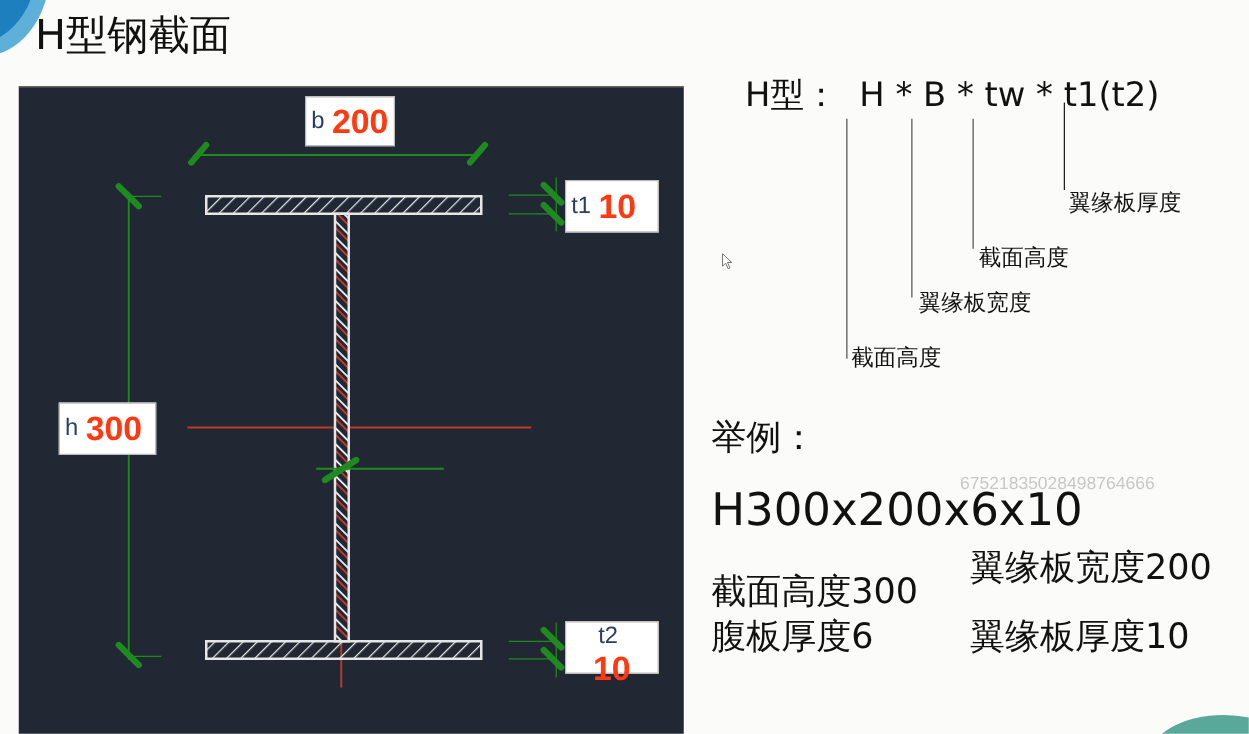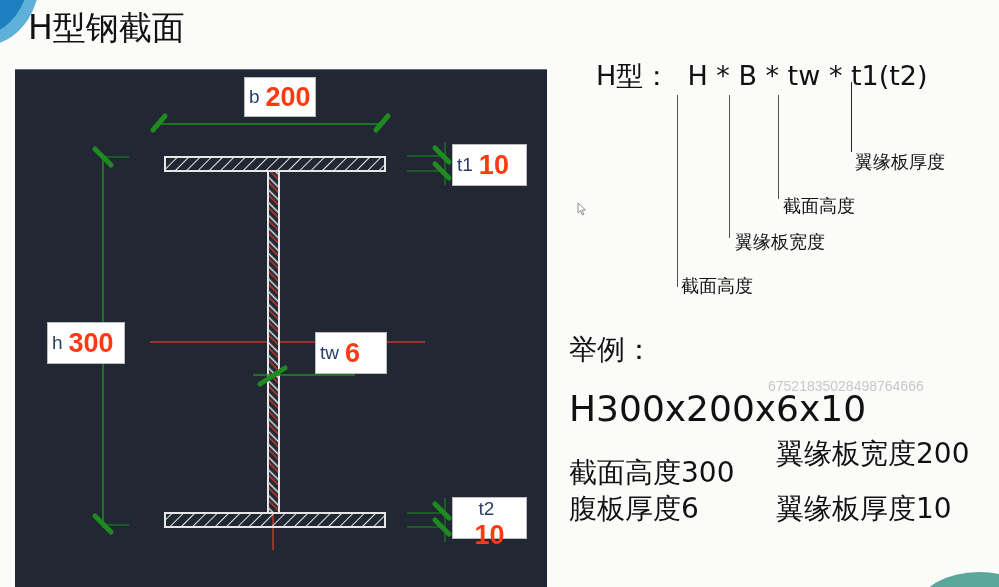--- a/index.html
+++ b/index.html
@@ -109,24 +109,20 @@
     <span class="val">200</span>
   </div>
   <div class="label-box" style="left:437px; top:74px; width:75px; height:42px;">
     <span class="sym">t1</span>
     <span class="val">10</span>
   </div>
   <div class="label-box" style="left:32px; top:252px; width:78px; height:42px;">
     <span class="sym">h</span>
     <span class="val">300</span>
   </div>
-  <div class="label-box" style="left:300px; top:262px; width:72px; height:42px;">
-    <span class="sym">tw</span>
-    <span class="val">6</span>
-  </div>
   <div class="label-box" style="left:437px; top:427px; width:75px; height:42px;flex-direction:column;">
     <span class="sym">t2</span>
     <span class="val">10</span>
   </div>
 </div>
 
 <div class="formula">H型：  H * B * tw * t1(t2)</div>
 
 <div class="leader" style="left:677px; top:95px; height:192px;"></div>
 <div class="leader" style="left:729px; top:95px; height:143px;"></div>

